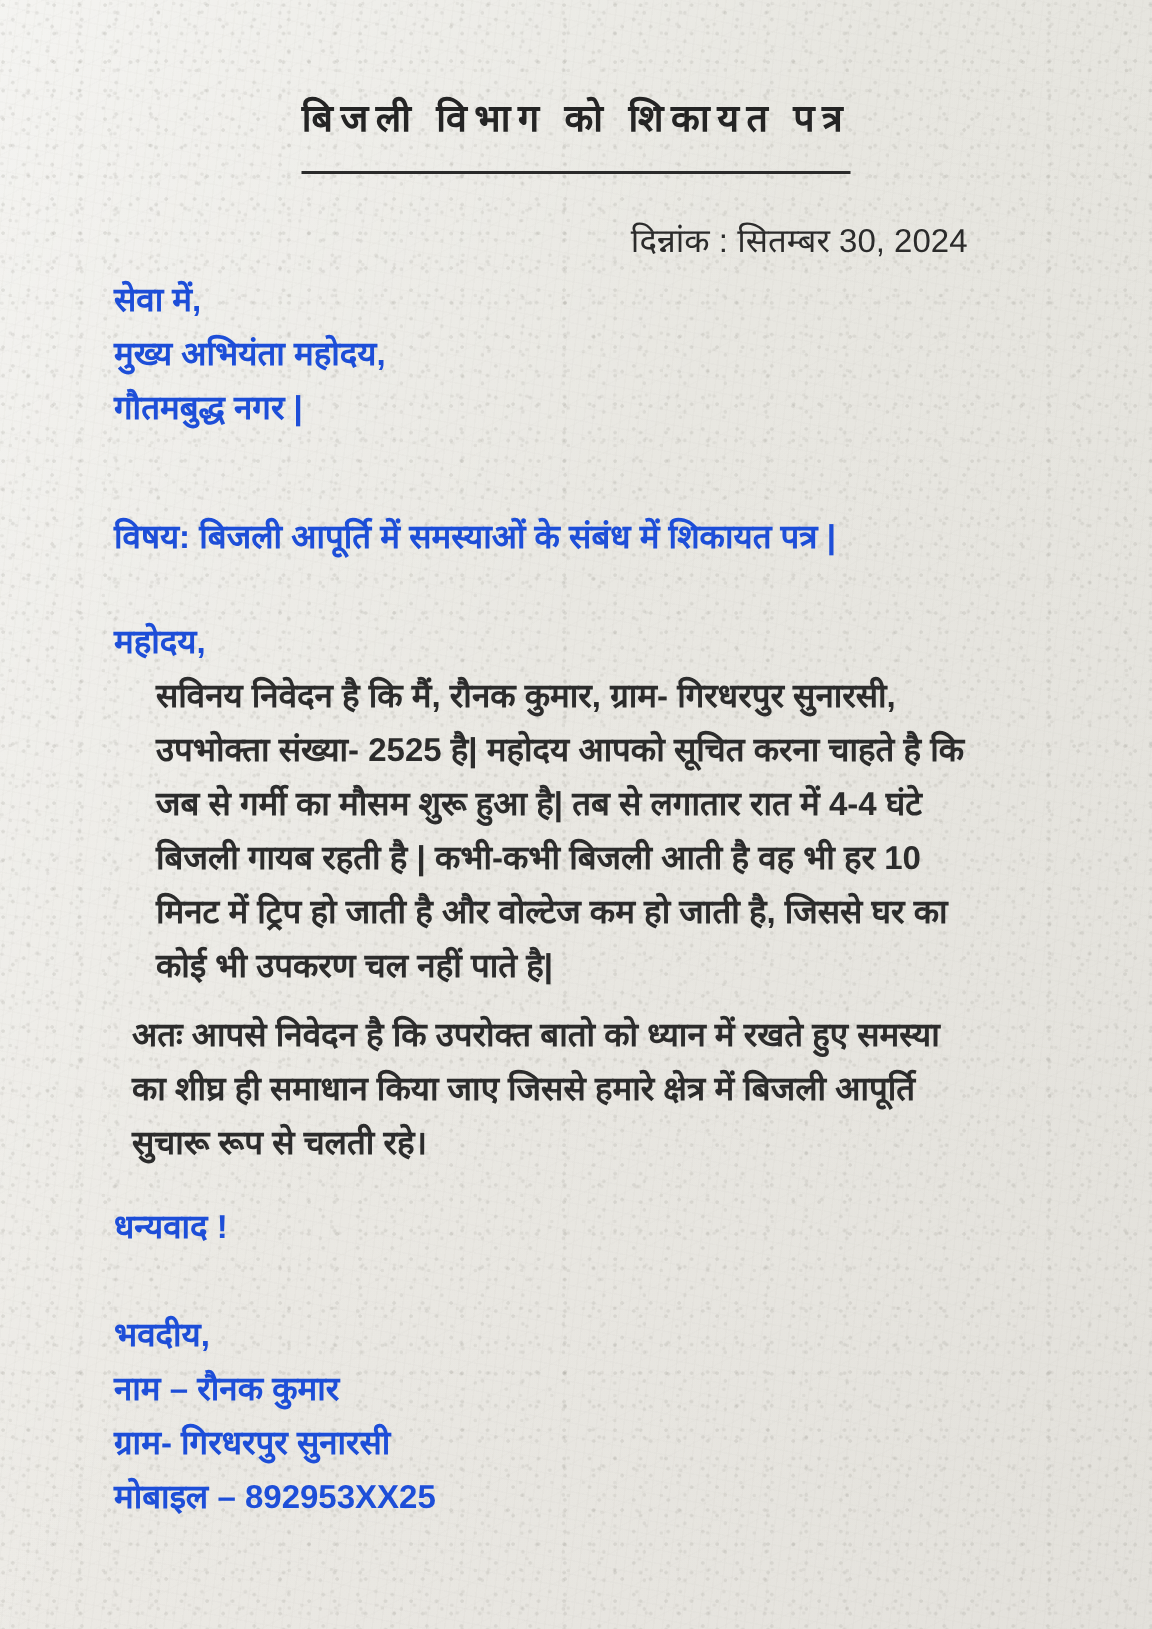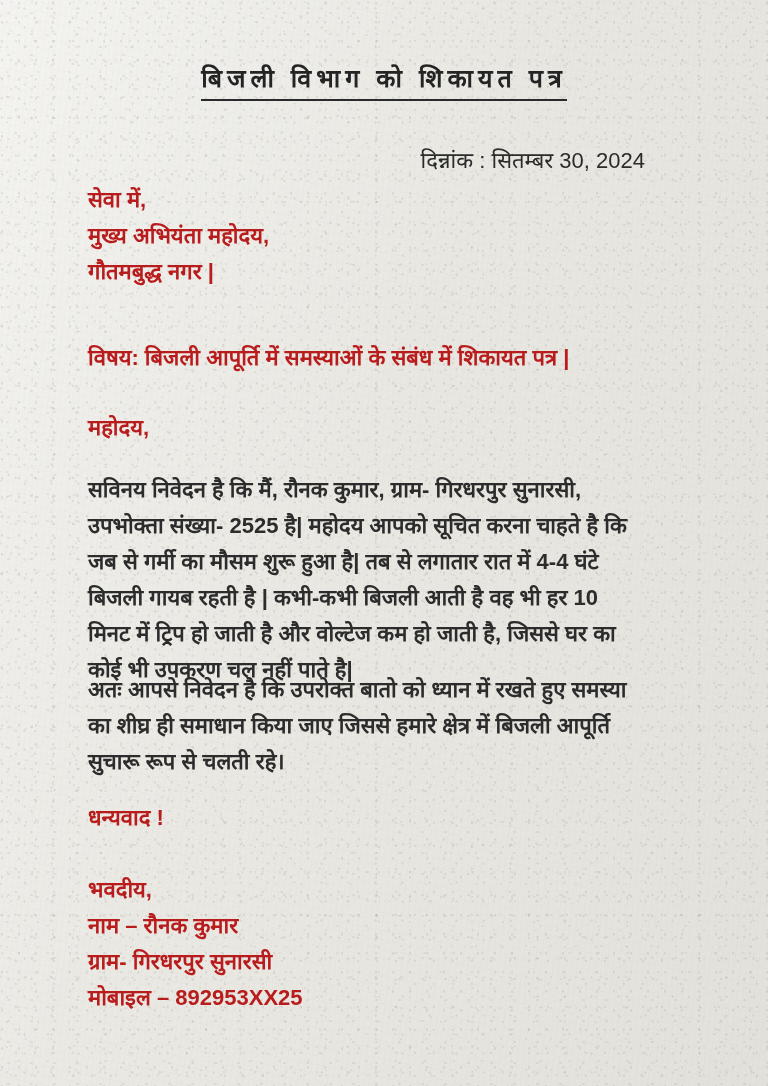--- a/index.html
+++ b/index.html
@@ -68,42 +68,42 @@
     text-align: center;
     font-size: 25px;
     font-weight: 700;
     letter-spacing: 5px;
     color: #242424;
     white-space: nowrap;
   }
   .doc-title .tx {
     display: inline-block;
     border-bottom: 2.5px solid #2a2a2a;
-    padding-bottom: 5px;
+    padding-bottom: 20px;
   }
 
   .date-line {
     position: absolute;
     top: 144px;
     left: 88px;
     width: 557px;
     text-align: right;
     font-size: 22px;
     font-weight: 400;
     color: #2b2b2b;
     white-space: nowrap;
   }
 
   .block {
     position: absolute;
-    left: 88px;
+    left: 76px;
     font-size: 22px;
     font-weight: 700;
     line-height: 36px;
-    color: #b91c1c;
+    color: #1d4ed8;
   }
 
   .block .ln {
     display: block;
     white-space: nowrap;
   }
 
   .para {
     position: absolute;
     left: 88px;
@@ -114,21 +114,21 @@
     color: #2c2c2c;
   }
   .para .ln {
     display: block;
     white-space: nowrap;
   }
 
   #addressee   { top: 182px; }
   #subject     { top: 340px; }
   #salutation  { top: 410px; }
-  #body-para   { top: 472px; }
+  #body-para   { top: 446px; margin-left: 16px; }
   #request-para{ top: 672px; }
   #thanks      { top: 800px; }
   #signature   { top: 872px; }
 </style>
 </head>
 <body>
 
 <div id="paper"></div>
 <div id="grain"></div>
 

